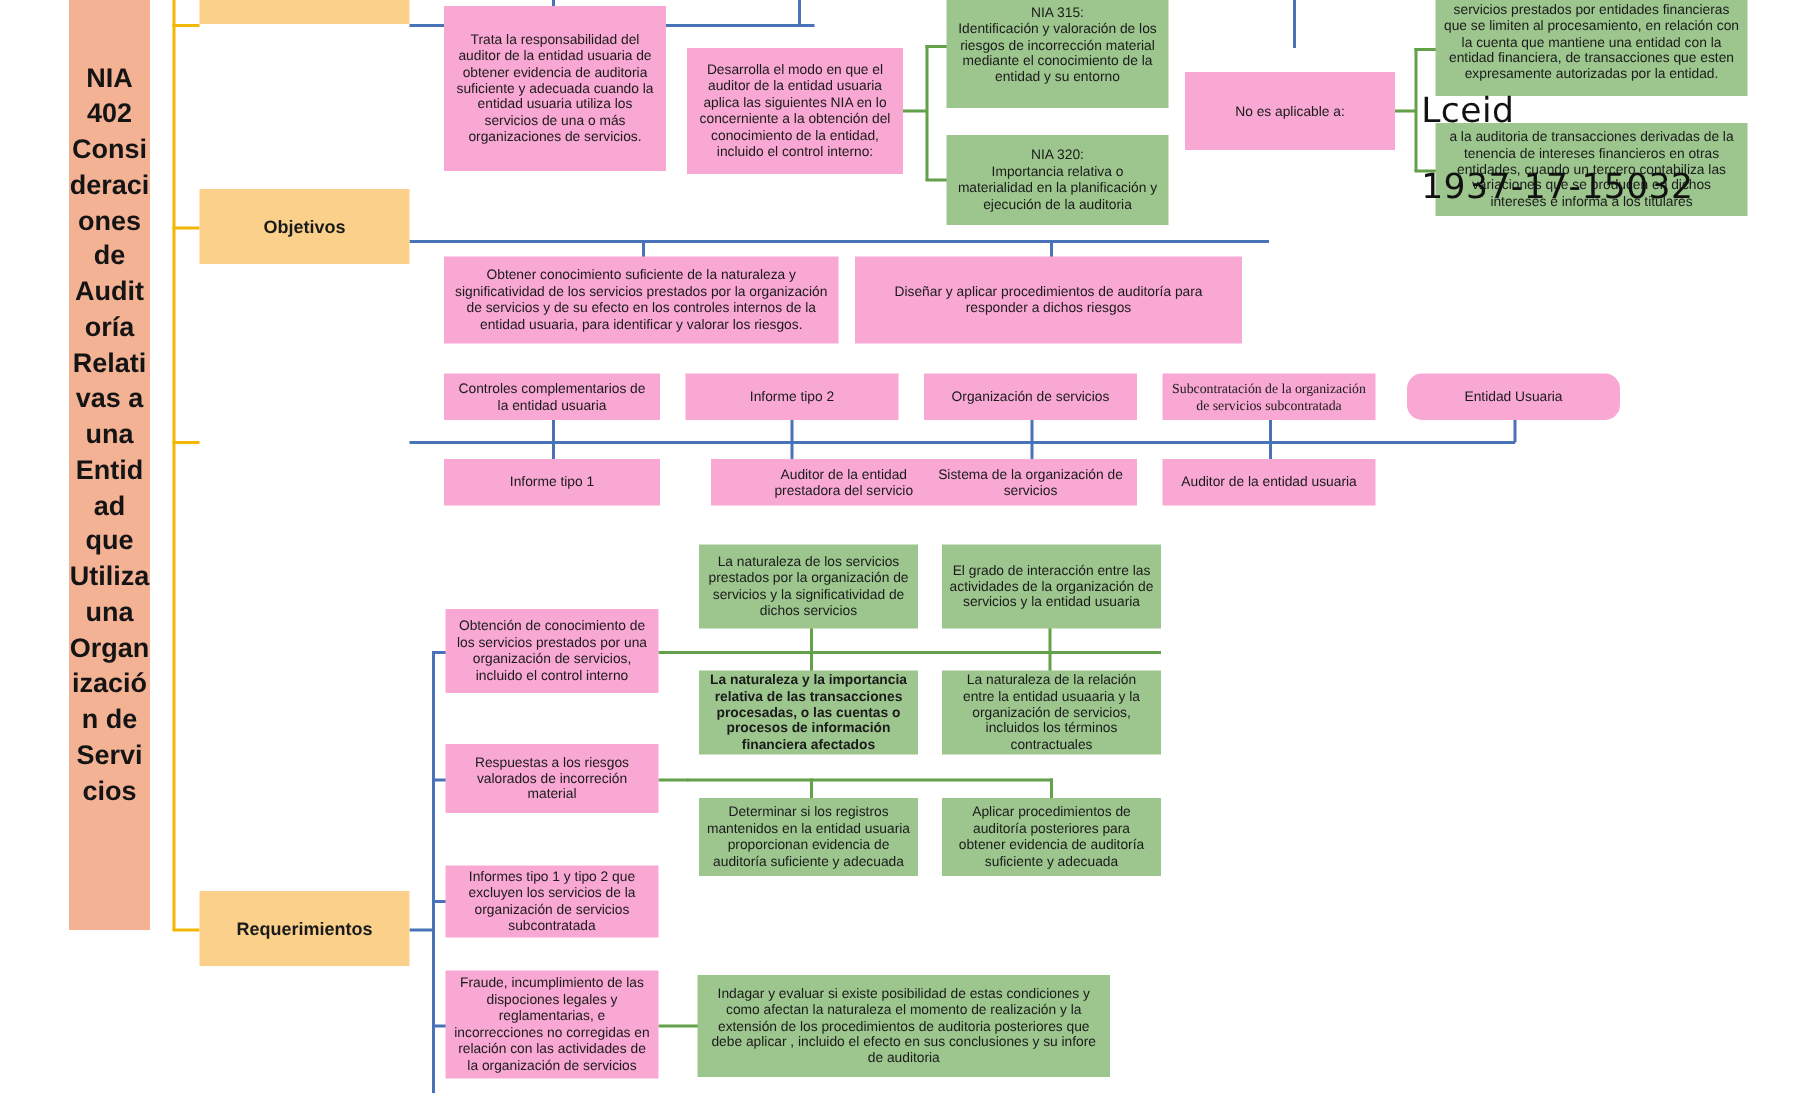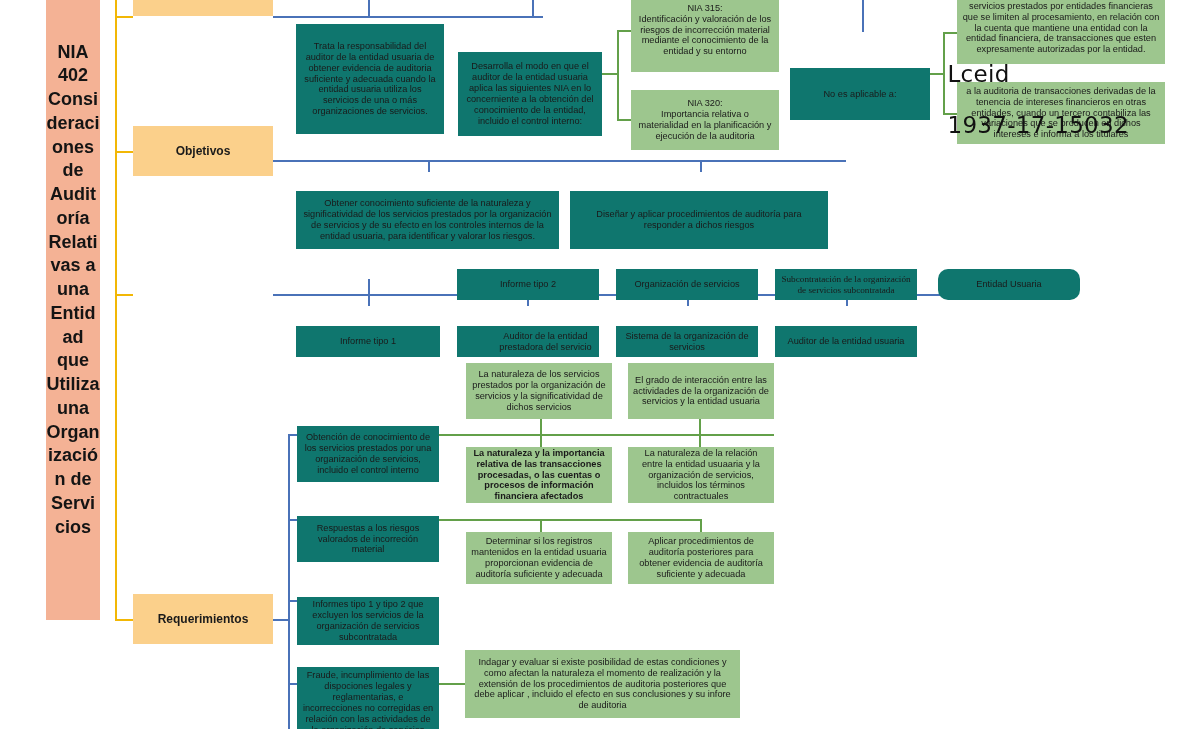--- a/index.html
+++ b/index.html
@@ -20,21 +20,21 @@
     box-sizing:border-box;
     display:flex;
     align-items:center;
     justify-content:center;
     text-align:center;
     color:#1a1a1a;
     line-height:1.18;
     padding:3px 5px;
     z-index:3;
   }
-  .blue{background:#0f766e;font-size:9.2px;margin-top:20px;}
+  .blue{background:#f9a8d4;font-size:9.2px;}
   .green{background:#9dc68e;font-size:9.2px;}
   .orange{background:#fbd08b;font-size:12px;font-weight:bold;}
 
   .node .txt{display:block;width:100%;}
 
   
   #title-bar{
     position:absolute;
     left:46px; top:-40px;
     width:54px; height:660px;
@@ -155,37 +155,40 @@
   <div class="ln v b" style="left:527px;top:279px;height:16px;"></div>
   <div class="ln v b" style="left:687px;top:279px;height:16px;"></div>
   <div class="ln v b" style="left:846px;top:279px;height:16px;"></div>
   <div class="ln v b" style="left:1009px;top:279px;height:16px;"></div>
 
   <div class="ln v b" style="left:368px;top:294px;height:12px;"></div>
   <div class="ln v b" style="left:527px;top:294px;height:12px;"></div>
   <div class="ln v b" style="left:687px;top:294px;height:12px;"></div>
   <div class="ln v b" style="left:846px;top:294px;height:12px;"></div>
 
+  <div class="node blue" style="left:296px;top:249px;width:144px;height:31px;">
+    <span class="txt">Controles complementarios de la entidad usuaria</span>
+  </div>
   <div class="node blue" style="left:457px;top:249px;width:142px;height:31px;">
     <span class="txt">Informe tipo 2</span>
   </div>
   <div class="node blue" style="left:616px;top:249px;width:142px;height:31px;">
     <span class="txt">Organización de servicios</span>
   </div>
   <div class="node blue" style="left:775px;top:249px;width:142px;height:31px;font-family:Liberation Serif, serif;">
     <span class="txt">Subcontratación de la organización de servicios subcontratada</span>
   </div>
   <div class="node blue" style="left:938px;top:249px;width:142px;height:31px;border-radius:10px;">
     <span class="txt">Entidad Usuaria</span>
   </div>
 
   <div class="node blue" style="left:296px;top:306px;width:144px;height:31px;">
     <span class="txt">Informe tipo 1</span>
   </div>
-  <div class="node blue" style="left:457px;top:306px;width:142px;height:31px;padding-left:40px;">
+  <div class="node blue" style="left:474px;top:306px;width:142px;height:31px;padding-left:40px;">
     <span class="txt">Auditor de la entidad prestadora del servicio</span>
   </div>
   <div class="node blue" style="left:616px;top:306px;width:142px;height:31px;">
     <span class="txt">Sistema de la organización de servicios</span>
   </div>
   <div class="node blue" style="left:775px;top:306px;width:142px;height:31px;">
     <span class="txt">Auditor de la entidad usuaria</span>
   </div>
 
   <div class="node orange" style="left:133px;top:594px;width:140px;height:50px;">

